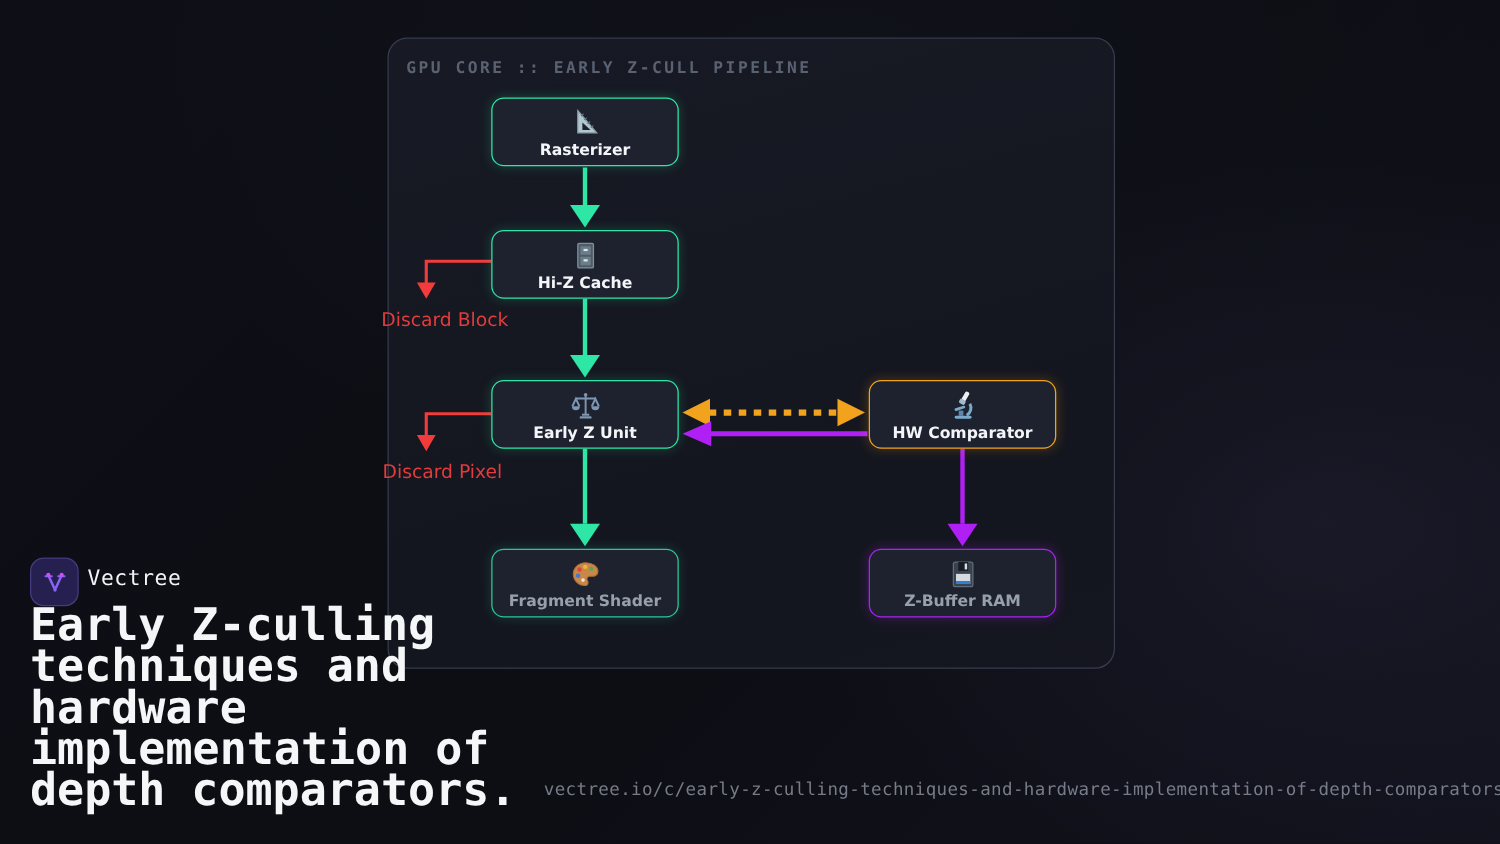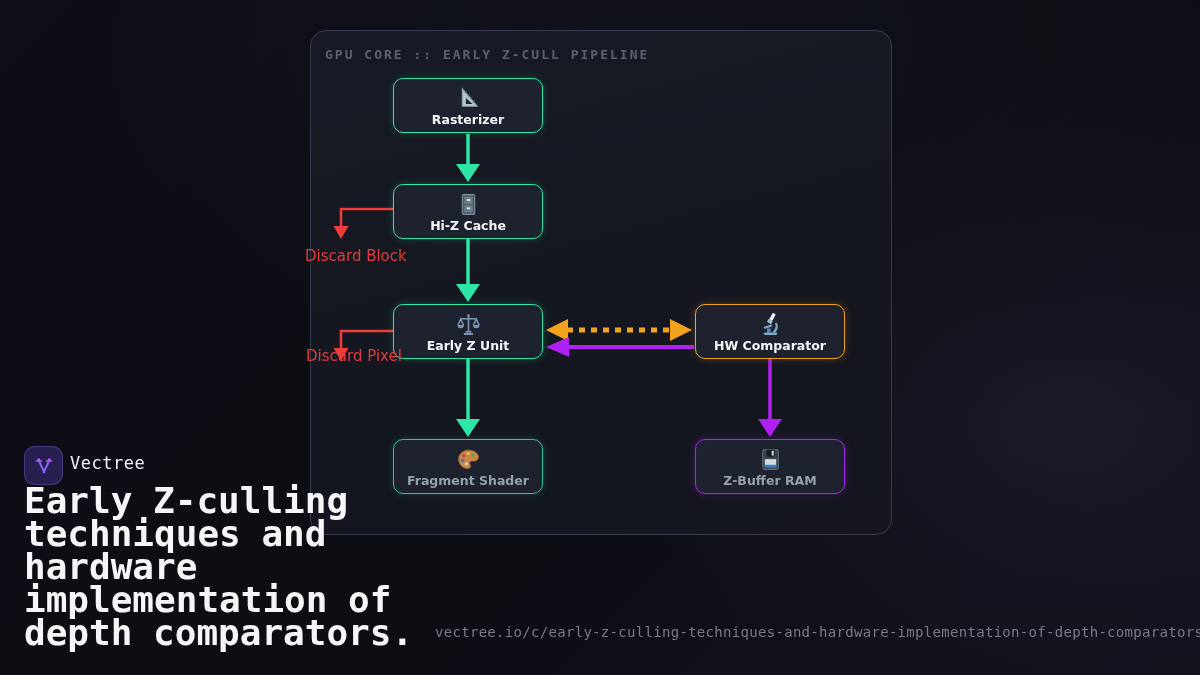--- a/index.html
+++ b/index.html
@@ -48,21 +48,21 @@
   .n-fragshader { left:393px; top:439px; }
   .n-zbuffer    { left:695px; top:439px; }
 
   .edges { position:absolute; left:0; top:0; pointer-events:none; }
 
   .discard-label {
     position:absolute; font-family:"DejaVu Sans","Liberation Sans",sans-serif;
     font-size:15px; color:#e23c3c; white-space:nowrap;
   }
   .dl-block { left:305px; top:247px; }
-  .dl-pixel { left:306px; top:347px; }
+  .dl-pixel { left:306px; top:368px; }
 
   
   .logo {
     position:absolute; left:24px; top:446px; width:37px; height:37px;
     border-radius:11px; background:#252050;
     border:1px solid rgba(132,112,220,0.35);
     display:flex; align-items:center; justify-content:center;
   }
   .brand-name {
     position:absolute; left:70px; top:453px;

